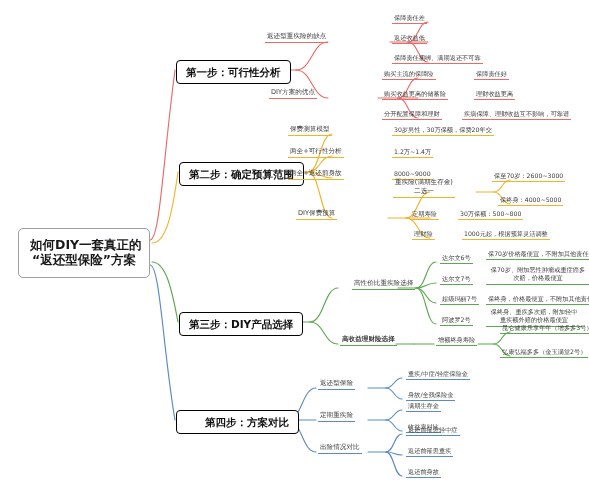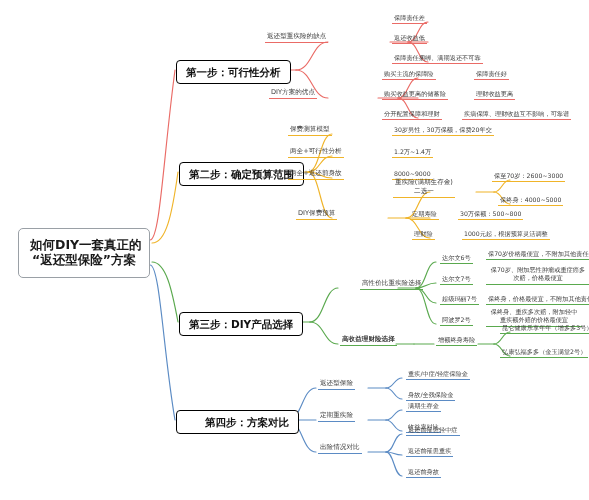--- a/index.html
+++ b/index.html
@@ -174,21 +174,21 @@
   <div class="node l3" style="left:410px; top:210px; border-bottom-color:#f0b429;">定期寿险</div>
   <div class="node l3" style="left:412px; top:230px; border-bottom-color:#f0b429;">理财险</div>
 
   <div class="node l3" style="left:492px; top:172px; border-bottom-color:#f0b429;">保至70岁：2600~3000</div>
   <div class="node l3" style="left:498px; top:196px; border-bottom-color:#f0b429;">保终身：4000~5000</div>
   <div class="node l3" style="left:458px; top:210px; border-bottom-color:#f0b429;">30万保额：500~800</div>
   <div class="node l3" style="left:462px; top:230px; border-bottom-color:#f0b429;">1000元起，根据预算灵活调整</div>
 
   <div class="node l1" style="left:179px; top:312px;">第三步：DIY产品选择</div>
 
-  <div class="node l2" style="left:360px; top:280px; border-bottom-color:#5aa94e;">高性价比重疾险选择</div>
+  <div class="node l2" style="left:352px; top:280px; border-bottom-color:#5aa94e;">高性价比重疾险选择</div>
   <div class="node l2" style="left:340px; top:336px; border-bottom-color:#5aa94e;font-weight:bold;">高收益理财险选择</div>
 
   <div class="node l3" style="left:440px; top:254px; border-bottom-color:#5aa94e;">达尔文6号</div>
   <div class="node l3" style="left:440px; top:275px; border-bottom-color:#5aa94e;">达尔文7号</div>
   <div class="node l3" style="left:440px; top:295px; border-bottom-color:#5aa94e;">超级玛丽7号</div>
   <div class="node l3" style="left:440px; top:316px; border-bottom-color:#5aa94e;">阿波罗2号</div>
 
   <div class="node l3" style="left:436px; top:336px; border-bottom-color:#5aa94e;">增额终身寿险</div>
 
   <div class="node l3" style="left:486px; top:250px; border-bottom-color:#5aa94e;">保70岁价格最便宜，不附加其他责任</div>

